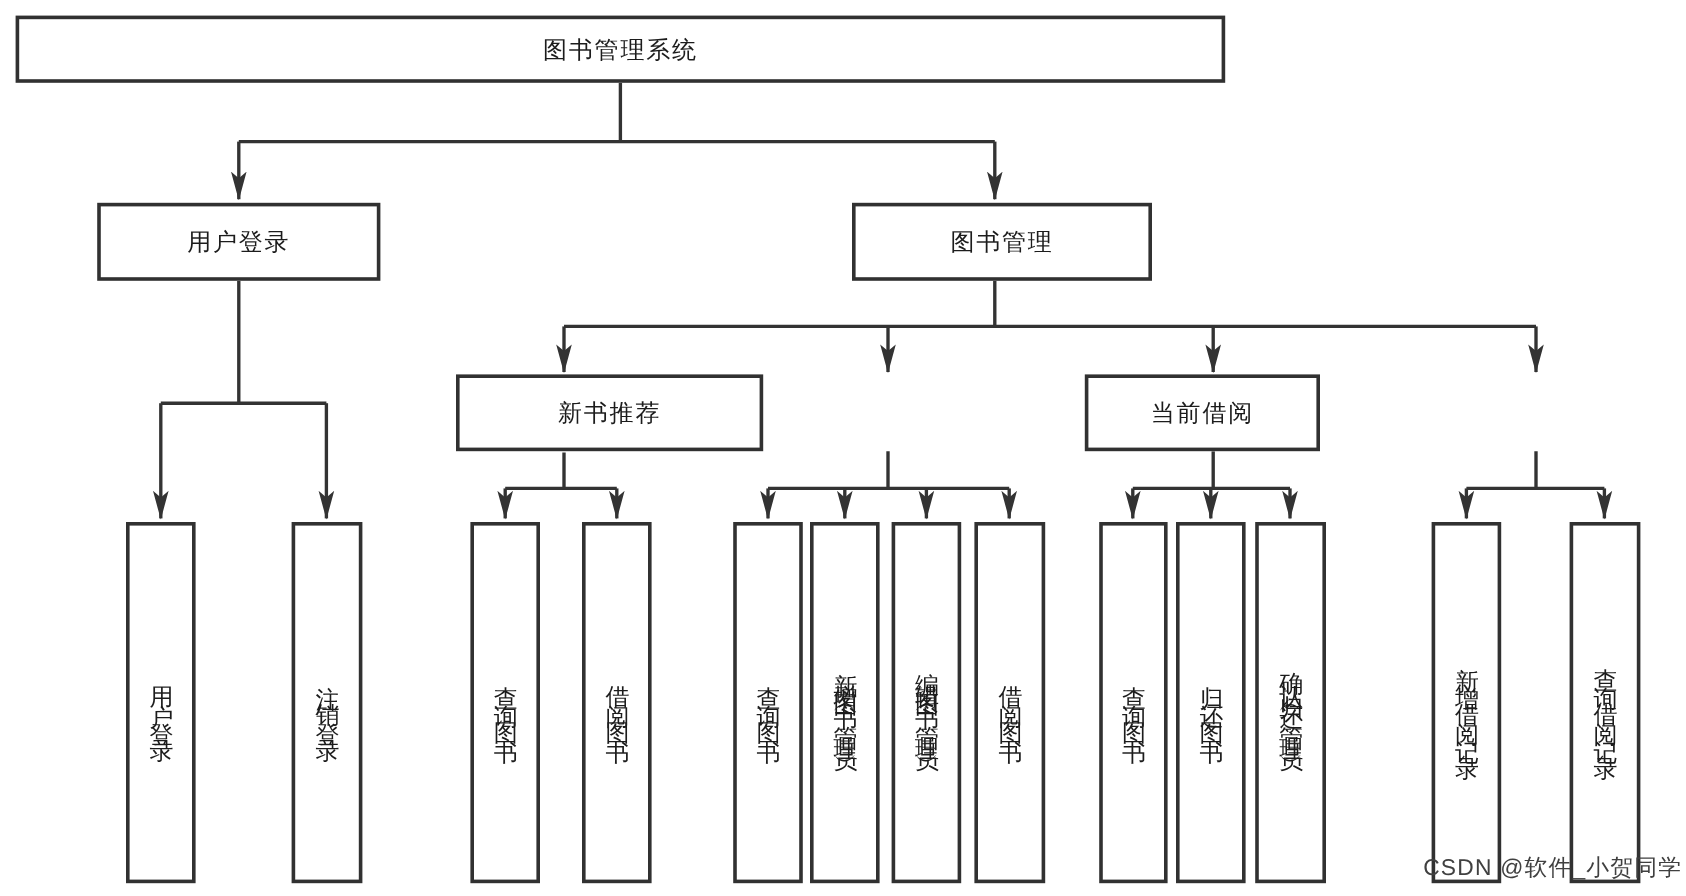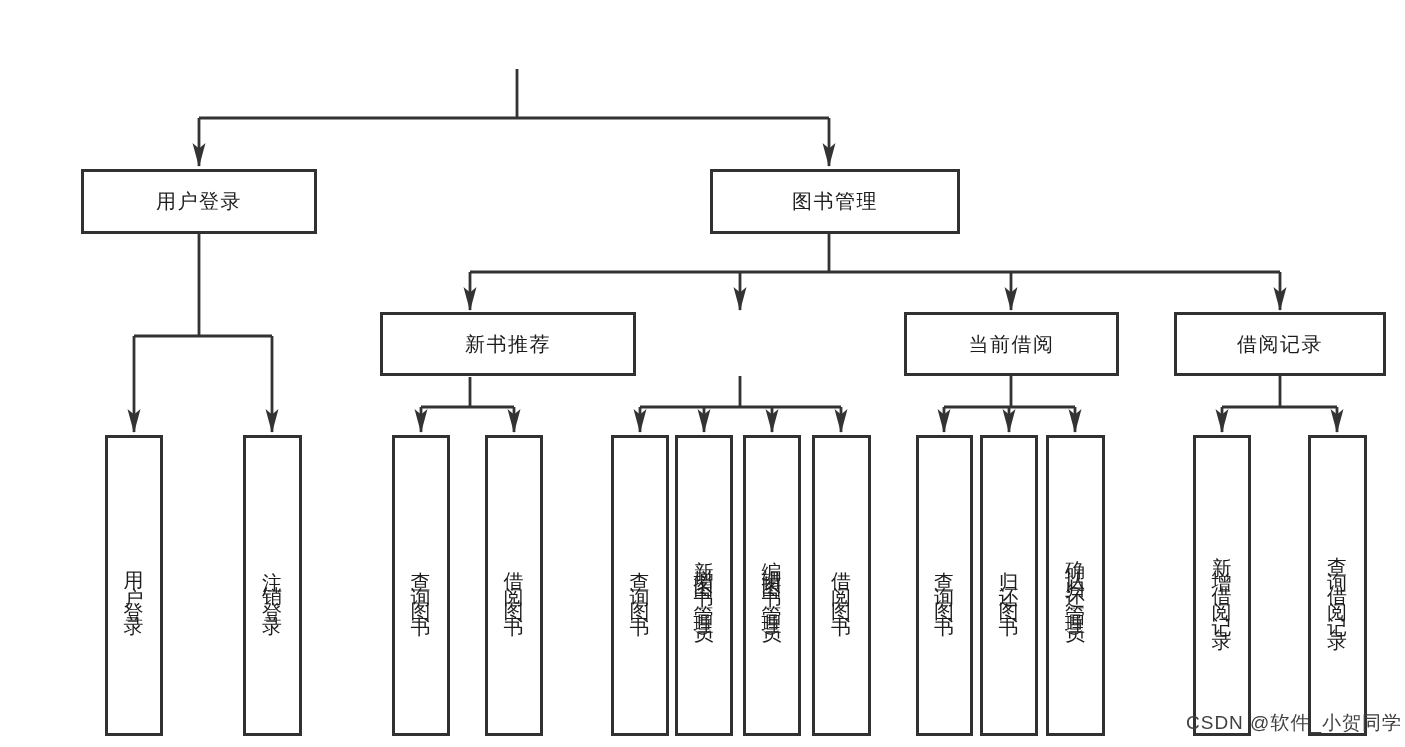--- a/index.html
+++ b/index.html
@@ -83,36 +83,36 @@
     <line class="ar" x1="704" y1="407" x2="704" y2="432" marker-end="url(#arrow)"></line>
     <line class="ar" x1="772" y1="407" x2="772" y2="432" marker-end="url(#arrow)"></line>
     <line class="ar" x1="841" y1="407" x2="841" y2="432" marker-end="url(#arrow)"></line>
     <line class="ar" x1="944" y1="407" x2="944" y2="432" marker-end="url(#arrow)"></line>
     <line class="ar" x1="1009" y1="407" x2="1009" y2="432" marker-end="url(#arrow)"></line>
     <line class="ar" x1="1075" y1="407" x2="1075" y2="432" marker-end="url(#arrow)"></line>
     <line class="ar" x1="1222" y1="407" x2="1222" y2="432" marker-end="url(#arrow)"></line>
     <line class="ar" x1="1337" y1="407" x2="1337" y2="432" marker-end="url(#arrow)"></line>
   </svg>
 
+  <div class="box h" style="left:13px;top:13px;width:1008px;height:56px">
+    <span class="lbl">图书管理系统</span>
+  </div>
 
   <div class="box h" style="left:81px;top:169px;width:236px;height:65px">
     <span class="lbl">用户登录</span>
   </div>
   <div class="box h" style="left:710px;top:169px;width:250px;height:65px">
     <span class="lbl">图书管理</span>
   </div>
 
   <div class="box h" style="left:380px;top:312px;width:256px;height:64px">
     <span class="lbl">新书推荐</span>
   </div>
-  <div class="box h" style="left:904px;top:312px;width:215px;height:64px">
+  <div class="box h" style="left:904px;top:312px;width:196px;height:64px">
     <span class="lbl">当前借阅</span>
-  </div>
-  <div class="box h" style="left:1174px;top:312px;width:212px;height:64px">
-    <span class="lbl">借阅记录</span>
   </div>
 
   <div class="box v" style="left:105px;top:435px;width:58px;height:301px">
     <span class="lbl">用户登录</span>
   </div>
   <div class="box v" style="left:243px;top:435px;width:59px;height:301px">
     <span class="lbl">注销登录</span>
   </div>
 
   <div class="box v" style="left:392px;top:435px;width:58px;height:301px">

